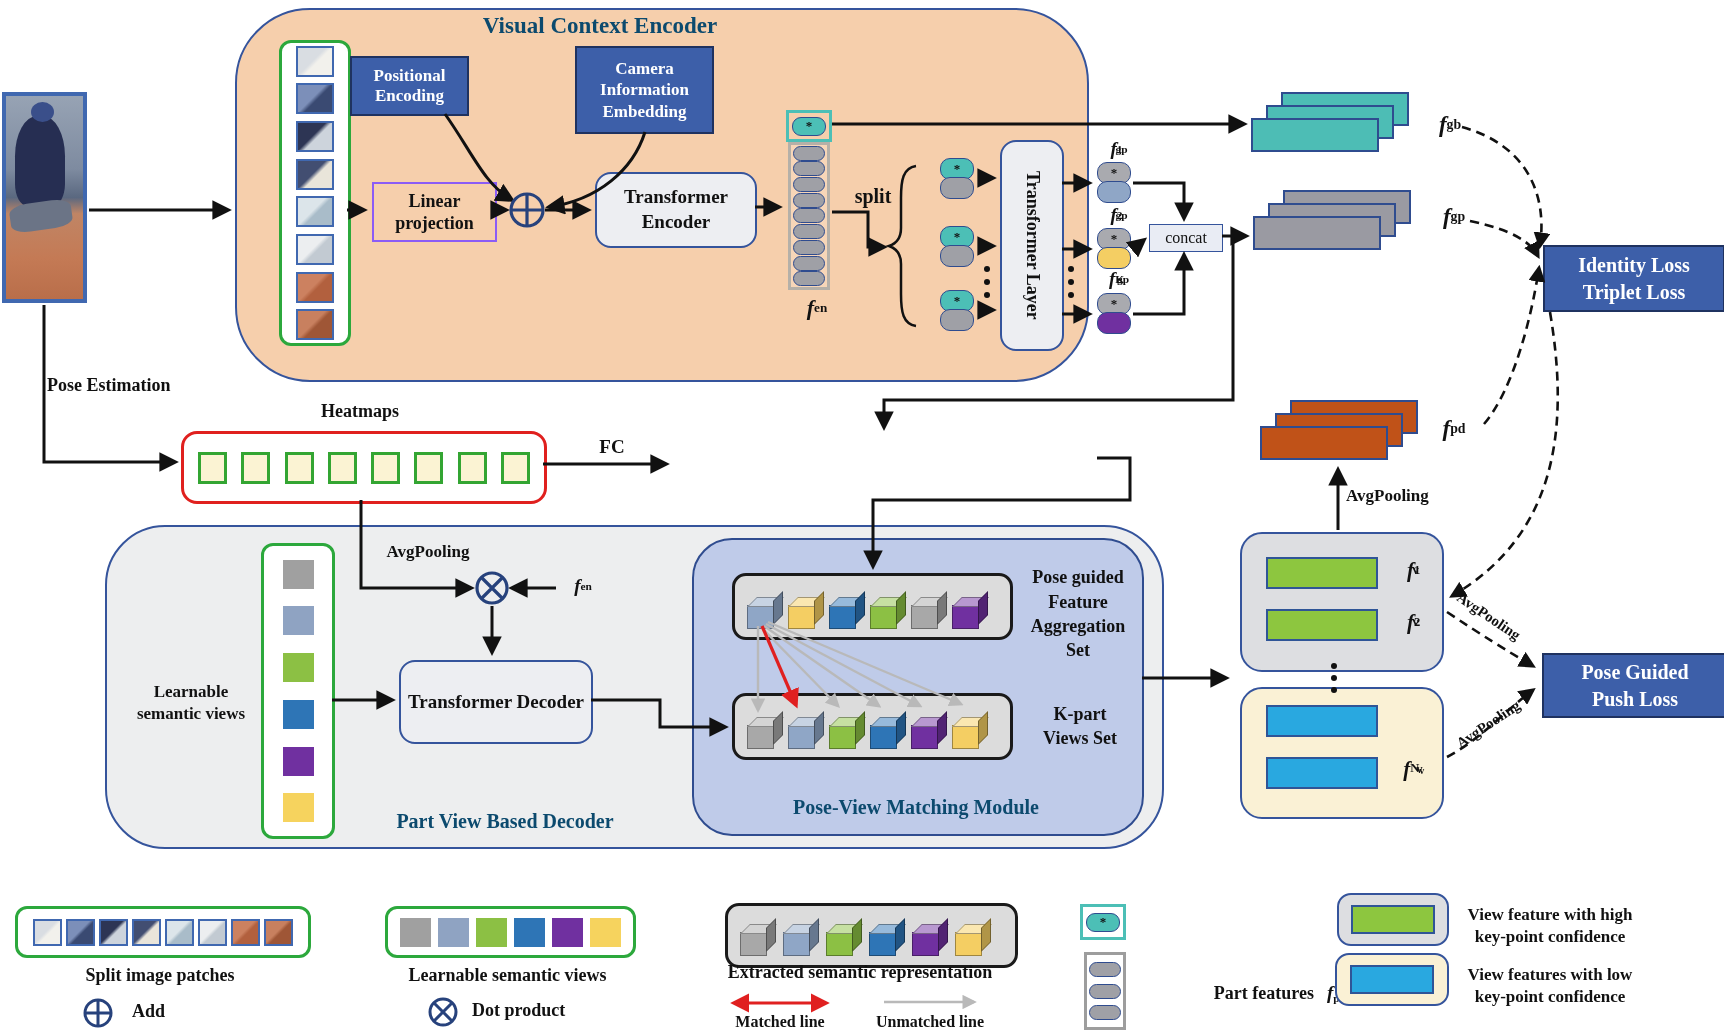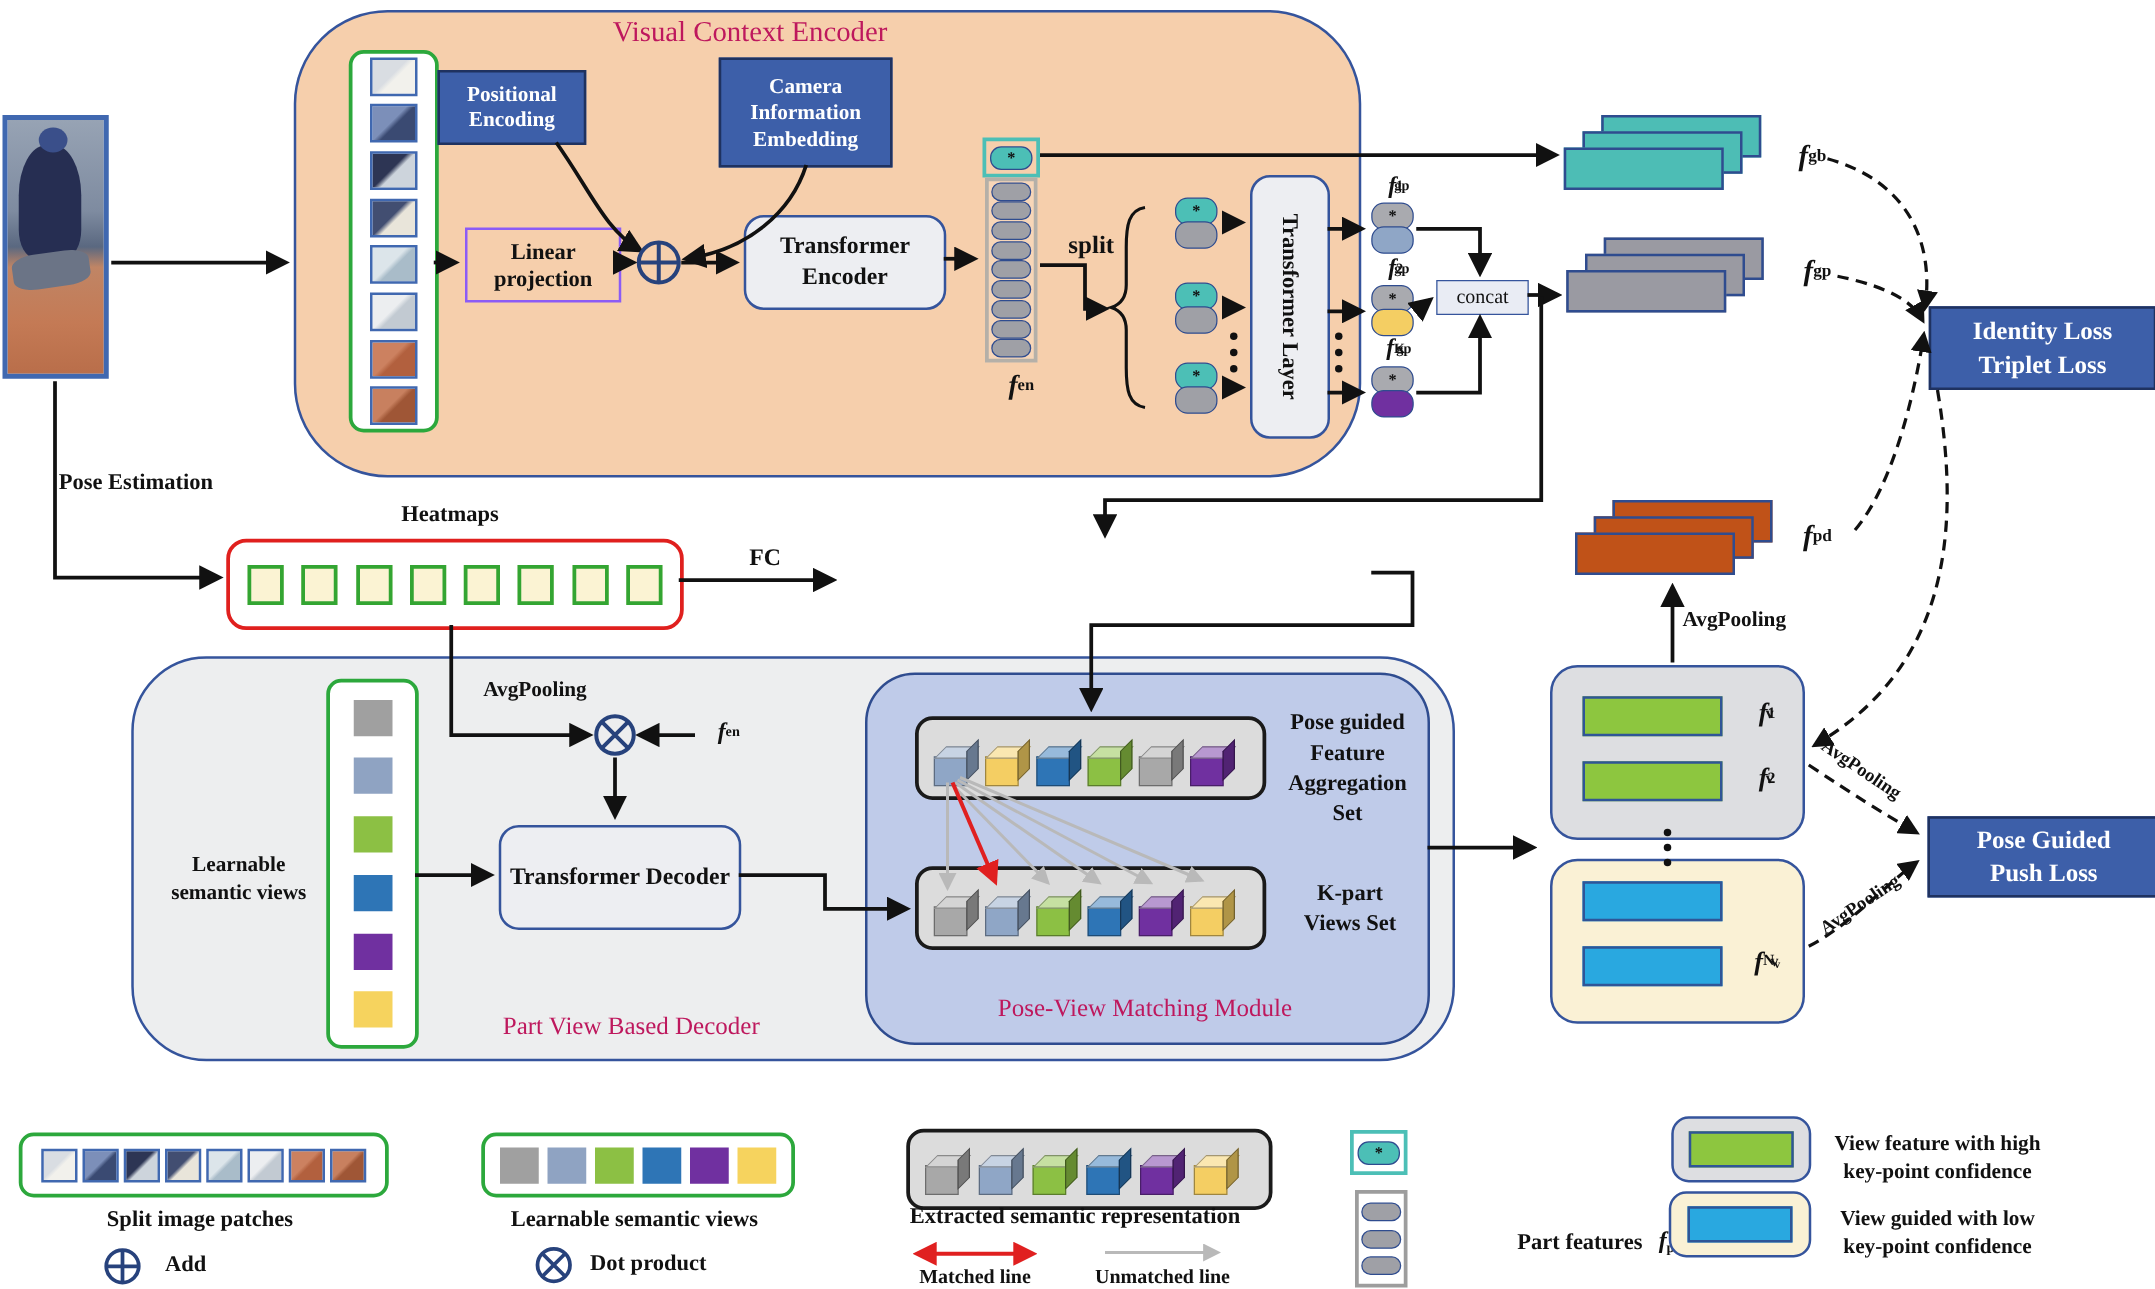--- a/index.html
+++ b/index.html
@@ -1,21 +1,21 @@
 <!DOCTYPE html>
 <html><head>
 <meta charset="utf-8">
 <style>
   html,body{margin:0;padding:0;background:#fff;}
   #canvas{position:relative;width:1724px;height:1031px;background:#fff;overflow:hidden;
           font-family:"Liberation Serif","DejaVu Serif",serif;color:#111;}
   .abs{position:absolute;}
   .ctr{display:flex;align-items:center;justify-content:center;text-align:center;}
   .bold{font-weight:bold;}
-  .red-title{color:#be185d;font-weight:normal;}
+  .red-title{color:#0c4a6e;font-weight:bold;}
   .blue-box{background:#3D5FA9;border:2px solid #1F3260;color:#fff;font-weight:bold;}
   .light-box{background:#EDEEF2;border:2px solid #35549C;border-radius:16px;font-weight:bold;}
   .peach-box{background:#F6CFAC;border:2px solid #8b5cf6;font-weight:bold;}
   .container-enc{background:#F6CFAC;border:2.5px solid #35549C;border-radius:75px;}
   .container-dec{background:#EDEEEF;border:2.5px solid #35549C;border-radius:60px;}
   .container-mod{background:#BFCBE9;border:2.5px solid #2F4C8F;border-radius:40px;}
   .setbox{background:#DCDCDC;border:3px solid #1a1a1a;border-radius:14px;display:flex;align-items:flex-end;padding:0 0 8px 12px;gap:14px;}
   .greenbox{background:#fff;border:3.5px solid #2CA83C;border-radius:12px;display:flex;align-items:center;justify-content:center;gap:4px;}
   .redbox{background:#fff;border:3.5px solid #E0201E;border-radius:16px;display:flex;align-items:center;justify-content:space-evenly;}
   .hsq{width:29px;height:32px;border:3px solid #33A532;box-sizing:border-box;}
@@ -359,21 +359,21 @@
     <div style="width:84px;height:29px;background:#8DC63F;border:2px solid #2F5597;box-sizing:border-box;"></div>
   </div>
   <div class="abs ctr bold z10" style="left:1450px;top:903px;width:200px;height:46px;font-size:17px;flex-direction:column;line-height:1.3;">
     <span>View feature with high</span>
     <span>key-point confidence</span>
   </div>
   <div class="abs ctr z10" style="left:1335px;top:953px;width:110px;height:49px;background:#FAF1D5;border:2px solid #35549C;border-radius:14px;">
     <div style="width:84px;height:29px;background:#29A8E0;border:2px solid #2F5597;box-sizing:border-box;"></div>
   </div>
   <div class="abs ctr bold z10" style="left:1450px;top:963px;width:200px;height:46px;font-size:17px;flex-direction:column;line-height:1.3;">
-    <span>View guided with low</span>
+    <span>View features with low</span>
     <span>key-point confidence</span>
   </div>
 
   <svg id="wires" width="1724" height="1031" viewBox="0 0 1724 1031">
     <defs>
       <marker id="ab" viewBox="0 0 10 10" refX="8" refY="5" markerWidth="6.5" markerHeight="6.5" orient="auto-start-reverse">
           <path d="M0 0L10 5L0 10z" fill="#111"></path>
         </marker>
       <marker id="ag" viewBox="0 0 10 10" refX="8" refY="5" markerWidth="6" markerHeight="6" orient="auto-start-reverse">
           <path d="M0 0L10 5L0 10z" fill="#B9B9B9"></path>

